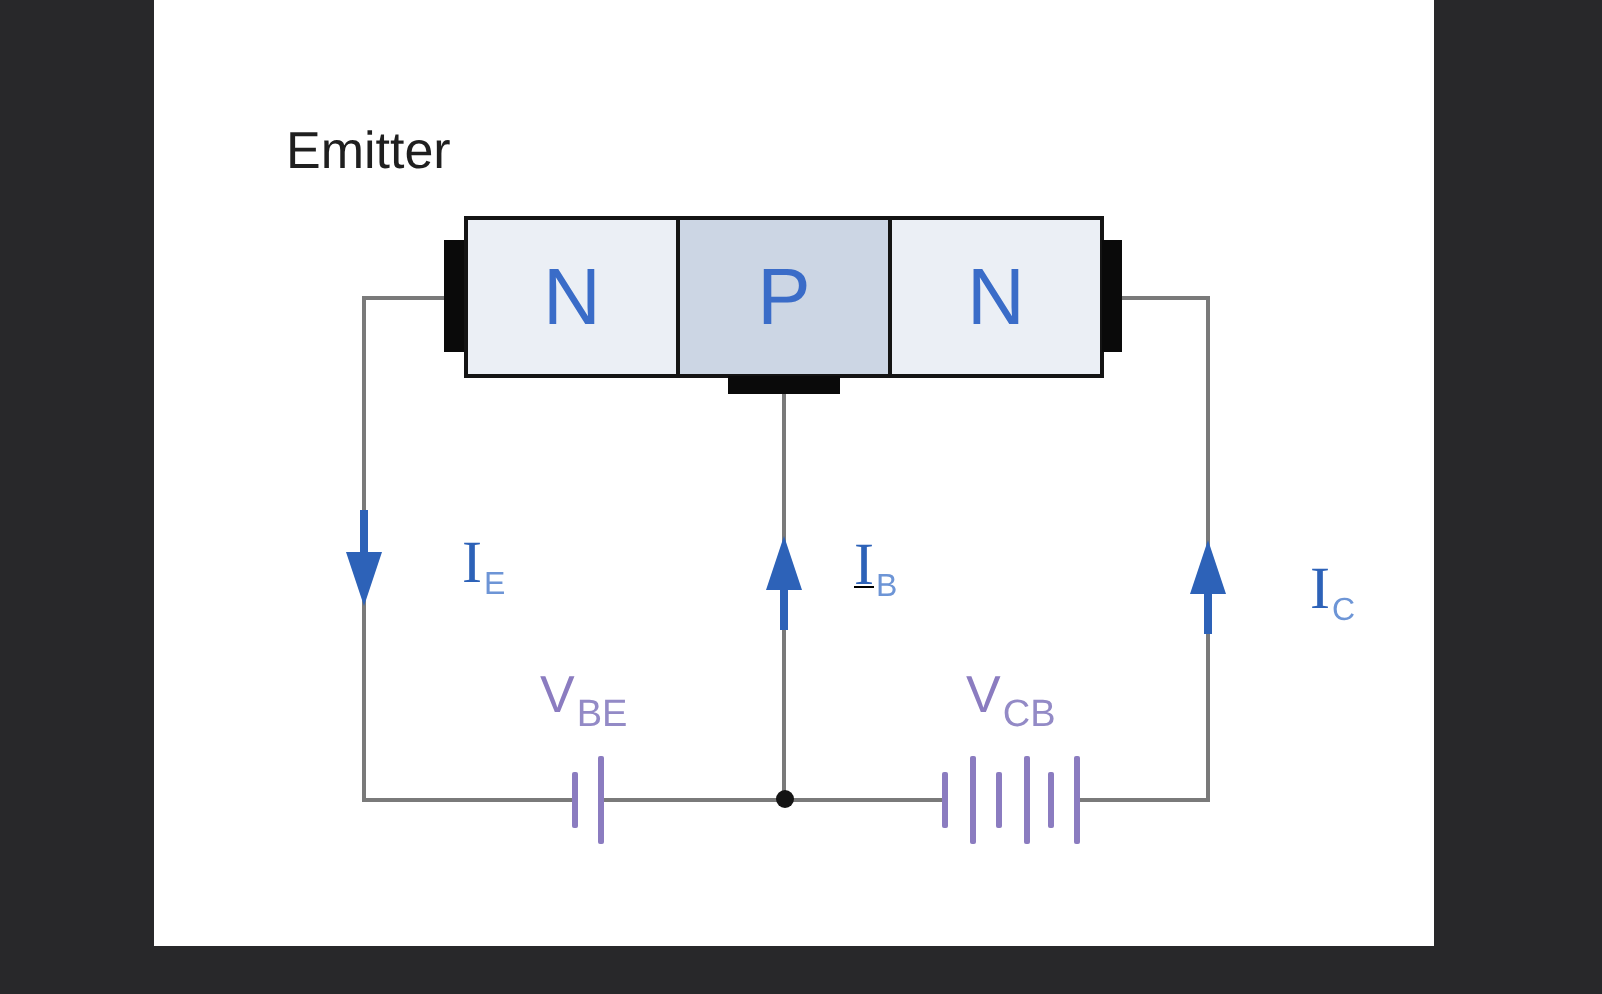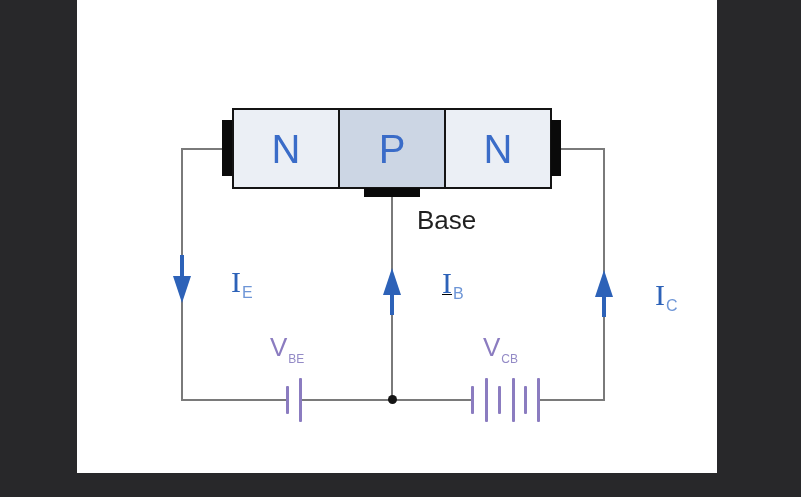--- a/index.html
+++ b/index.html
@@ -63,31 +63,31 @@
     color:var(--blue-current,#2d62b8);
   }
   .cur-sub{
     font-size:16px;line-height:1;color:var(--blue-sub,#6d95d6);
     position:relative;top:6px;left:1px;
   }
   
   .volt-label{position:absolute;white-space:nowrap;}
   .volt-v{font-size:26px;line-height:1;color:var(--purple,#8b7cc0);}
   .volt-sub{
-    font-size:12px;line-height:1;color:var(--purple-sub,#938ac6);
+    font-size:19px;line-height:1;color:var(--purple-sub,#938ac6);
     position:relative;top:7px;left:1px;
   }
 </style>
 </head>
 <body>
 
 <div class="stage">
   <div class="panel">
 
-    <div class="t-label" style="left:340px;top:206px;">Base</div>
+    <div class="t-label" style="left:66px;top:61px;">Emitter</div>
 
     <div class="t-body">
       <div class="t-cell n">
         <span>N</span>
       </div>
       <div class="t-cell p">
         <span>P</span>
       </div>
       <div class="t-cell n">
         <span>N</span>
@@ -123,21 +123,21 @@
 
     <div class="arrow-head up" style="left:306px;top:268px;"></div>
     <div class="arrow-stem" style="left:313px;top:293px;height:22px;"></div>
 
     <div class="arrow-head up" style="left:518px;top:270px;"></div>
     <div class="arrow-stem" style="left:525px;top:295px;height:22px;"></div>
 
     <div class="cur-label" style="left:124px;top:267px;">
       <span class="cur-i">I</span><span class="cur-sub">E</span>
     </div>
-    <div class="cur-label" style="left:335px;top:268px;text-decoration:underline;">
+    <div class="cur-label" style="left:320px;top:268px;text-decoration:underline;">
       <span class="cur-i">I</span><span class="cur-sub">B</span>
     </div>
     <div class="cur-label" style="left:548px;top:280px;">
       <span class="cur-i">I</span><span class="cur-sub">C</span>
     </div>
 
     <div class="volt-label" style="left:193px;top:334px;">
       <span class="volt-v">V</span><span class="volt-sub">BE</span>
     </div>
     <div class="volt-label" style="left:406px;top:334px;">

